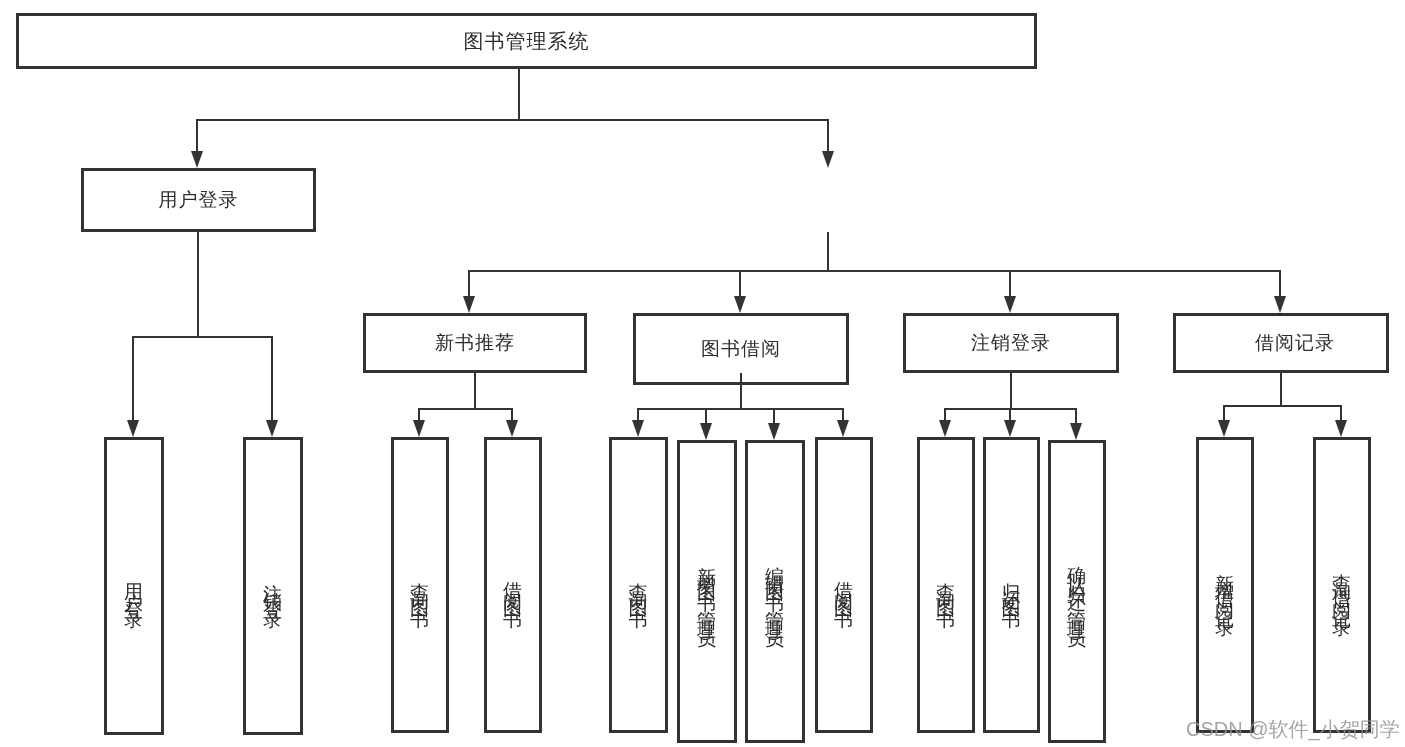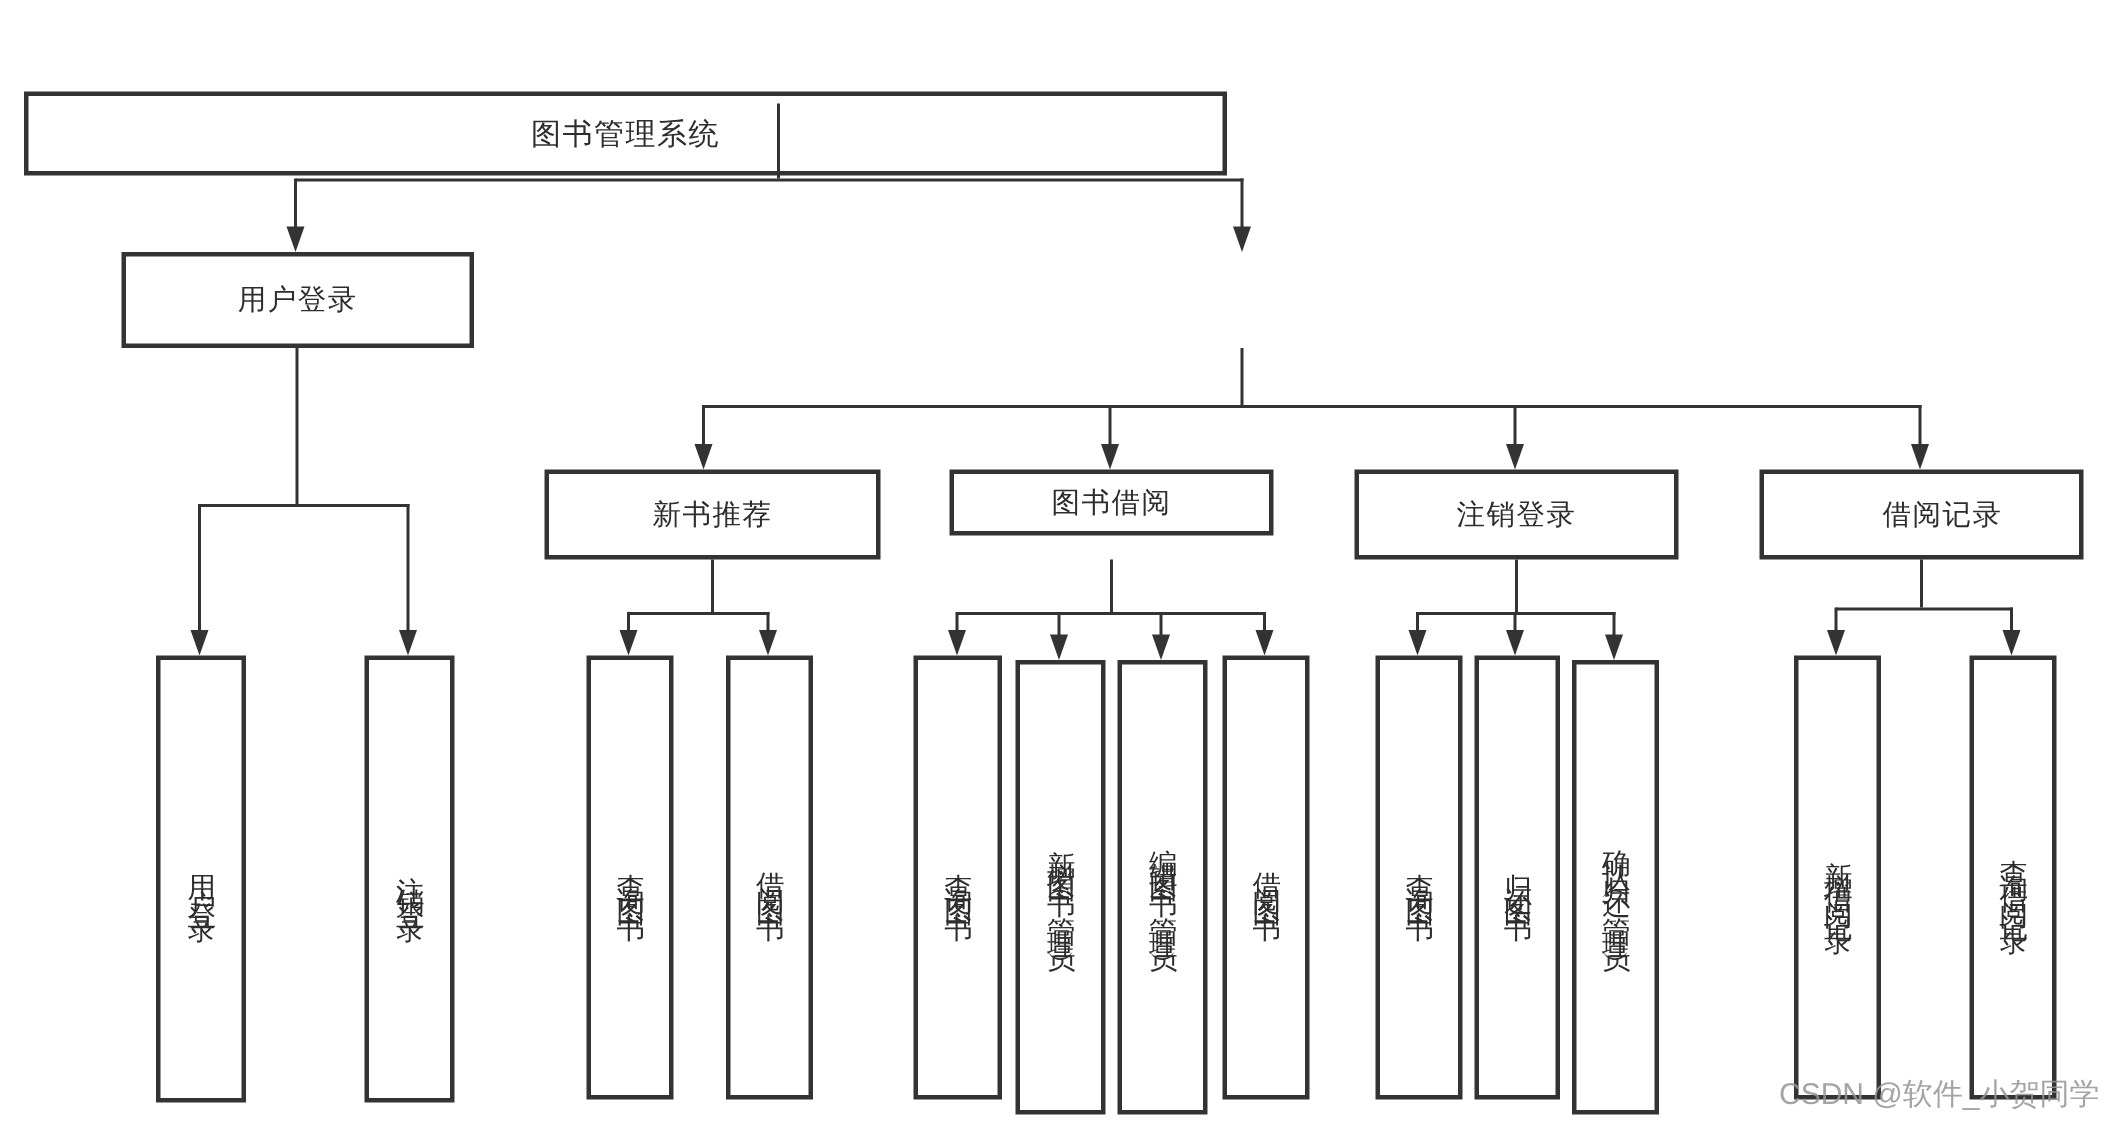--- a/index.html
+++ b/index.html
@@ -66,21 +66,21 @@
     font-size: 20px;
     color: rgba(148,148,148,0.85);
     white-space: nowrap;
   }
 </style>
 </head>
 <body>
 
 <div id="canvas">
 
-  <div class="node root" style="left:16px; top:13px; width:802px; height:56px;margin-top:48px;">图书管理系统</div>
+  <div class="node root" style="left:16px; top:13px; width:1021px; height:56px;">图书管理系统</div>
 
   <div class="vl" style="left:518px; top:69px;  height:50px;"></div>
   <div class="hl" style="left:197px; top:119px; width:632px;"></div>
   <div class="vl" style="left:196px; top:119px; height:34px;"></div>
   <div class="vl" style="left:827px; top:119px; height:34px;"></div>
   <div class="ar" style="left:191px; top:151px;"></div>
   <div class="ar" style="left:822px; top:151px;"></div>
 
   <div class="node" style="left:81px; top:168px; width:235px; height:64px;">用户登录</div>
 
@@ -96,21 +96,21 @@
   <div class="vl" style="left:468px;  top:270px; height:28px;"></div>
   <div class="vl" style="left:739px;  top:270px; height:28px;"></div>
   <div class="vl" style="left:1009px; top:270px; height:28px;"></div>
   <div class="vl" style="left:1279px; top:270px; height:28px;"></div>
   <div class="ar" style="left:463px;  top:296px;"></div>
   <div class="ar" style="left:734px;  top:296px;"></div>
   <div class="ar" style="left:1004px; top:296px;"></div>
   <div class="ar" style="left:1274px; top:296px;"></div>
 
   <div class="node" style="left:363px;  top:313px; width:224px; height:60px;">新书推荐</div>
-  <div class="node" style="left:633px;  top:313px; width:216px; height:44px;">图书借阅</div>
+  <div class="node" style="left:633px;  top:313px; width:216px; height:72px;">图书借阅</div>
   <div class="node" style="left:903px;  top:313px; width:216px; height:60px;">注销登录</div>
   <div class="node" style="left:1173px; top:313px; width:216px; height:60px;padding-left:28px;">借阅记录</div>
 
   <div class="vl" style="left:474px; top:373px; height:35px;"></div>
   <div class="hl" style="left:419px; top:408px; width:94px;"></div>
   <div class="vl" style="left:418px; top:408px; height:14px;"></div>
   <div class="vl" style="left:511px; top:408px; height:14px;"></div>
   <div class="ar" style="left:413px; top:420px;"></div>
   <div class="ar" style="left:506px; top:420px;"></div>
 

